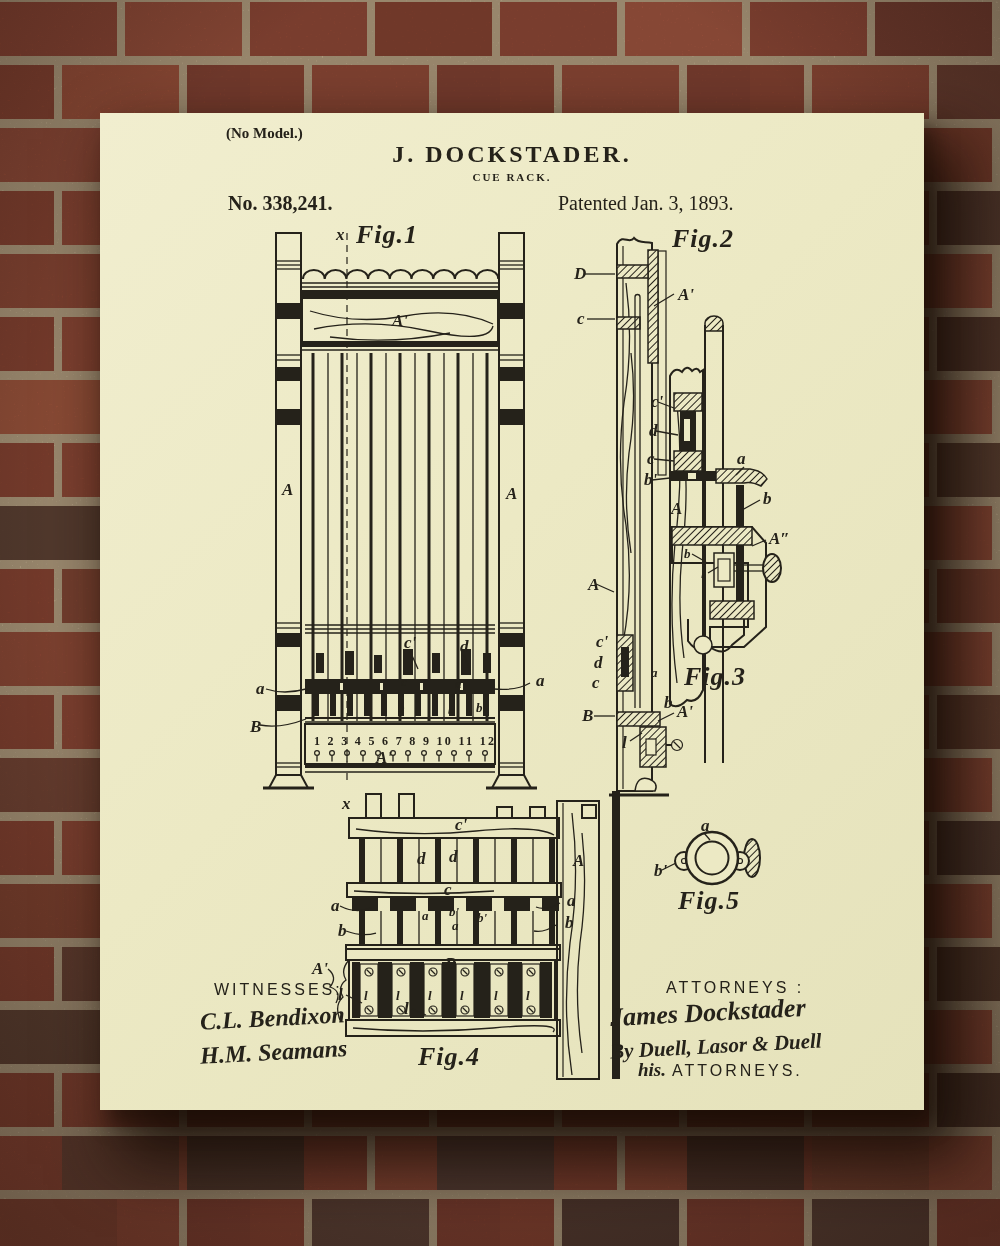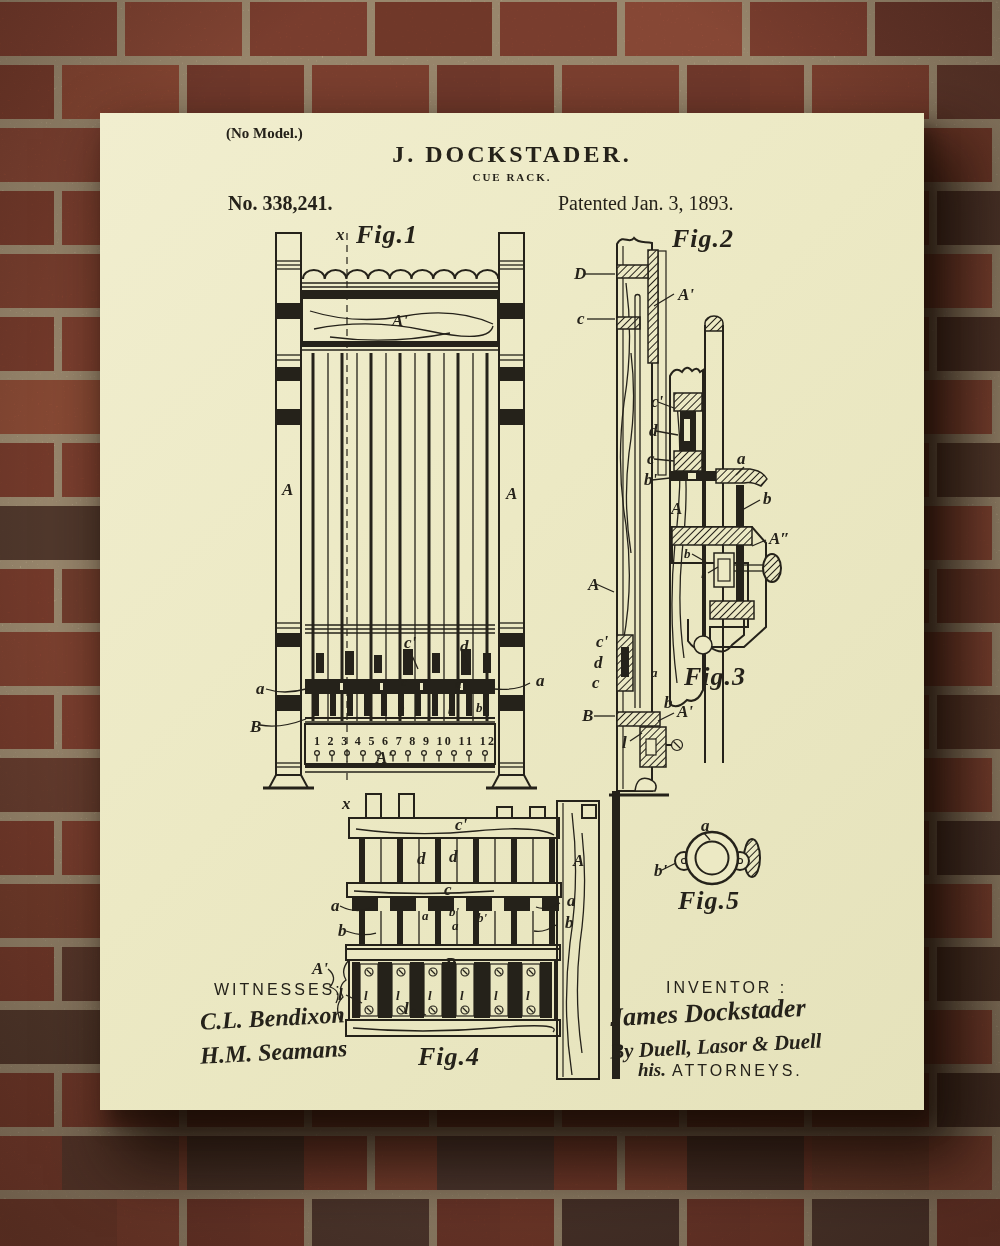--- a/index.html
+++ b/index.html
@@ -468,20 +468,20 @@
         <g>
             <text x="601" y="718" class="ann">a</text>
             <text x="554" y="763" class="ann">b'</text>
           </g>
       </g>
     </svg>
 
     <div class="heading witnesses-heading">WITNESSES:</div>
     <div class="sig wsig1">C.L. Bendixon</div>
     <div class="sig wsig2">H.M. Seamans</div>
-    <div class="heading inventor-heading">INVENTOR :</div>
+    <div class="heading inventor-heading">ATTORNEYS :</div>
     <div class="sig isig">James Dockstader</div>
     <div class="sig asig">By Duell, Lasor &amp; Duell</div>
     <div class="attline">
       <span class="his">his.</span><span class="att">ATTORNEYS.</span>
     </div>
   </div>
 </div>
 
 </body></html>

